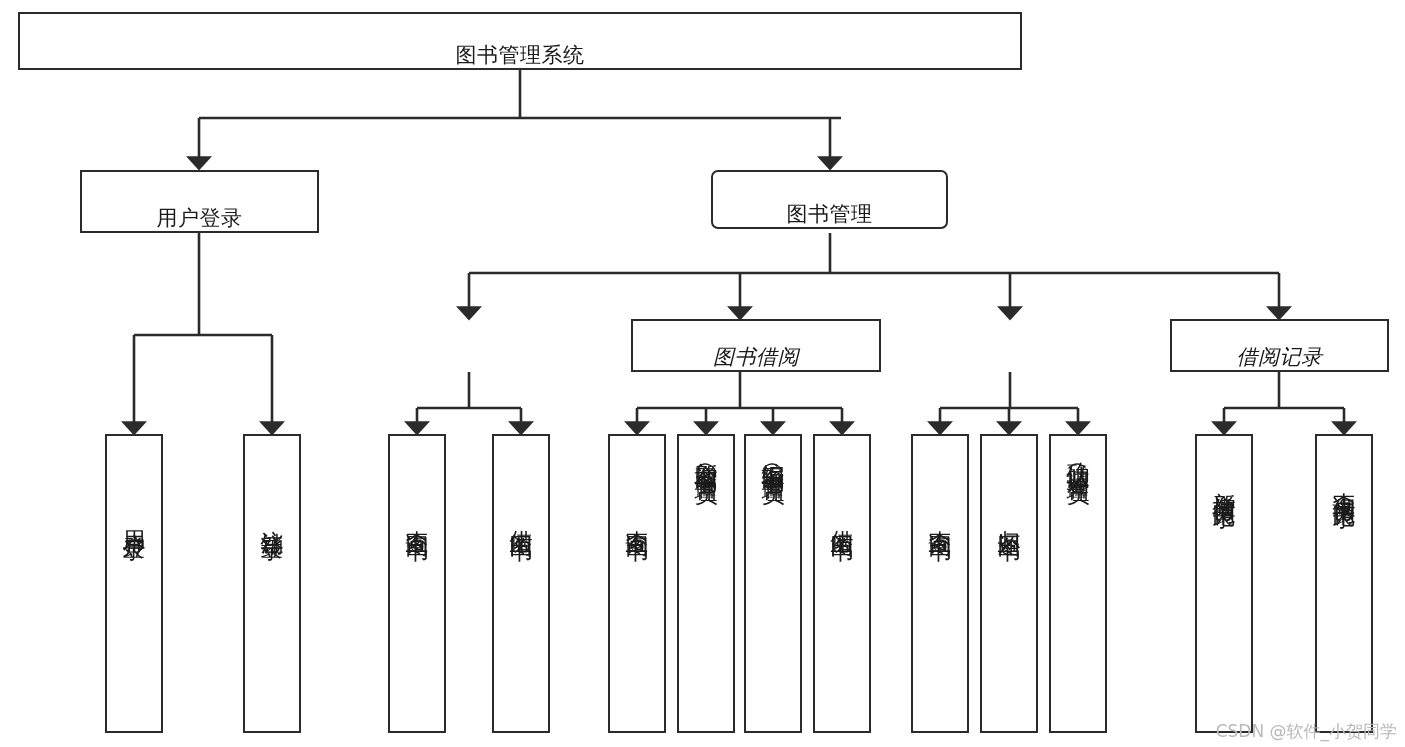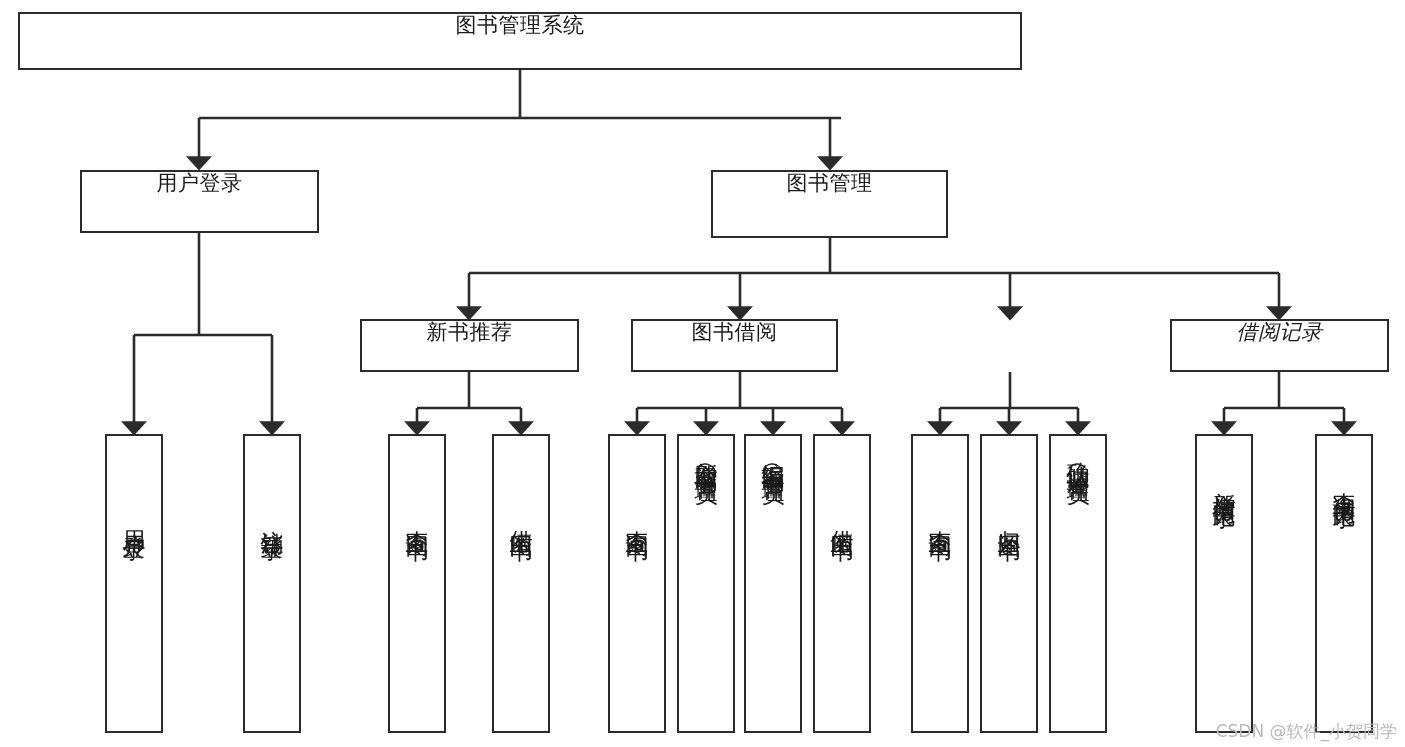--- a/index.html
+++ b/index.html
@@ -25,21 +25,21 @@
     width: 1405px;
     height: 747px;
     pointer-events: none;
   }
   .node {
     position: absolute;
     box-sizing: border-box;
     background: #ffffff;
     border: 2px solid #2b2b2b;
     display: flex;
-    align-items: flex-start;
+    align-items: flex-end;
     justify-content: center;
     color: #1a1a1a;
     z-index: 2;
   }
   .node-label {
     display: block;
     text-align: center;
     line-height: 1.12;
     letter-spacing: 0.5px;
   }
@@ -131,28 +131,25 @@
     </g>
   </svg>
 
   <div class="node horiz root" style="left:18px; top:12px; width:1004px; height:58px;">
     <span class="node-label">图书管理系统</span>
   </div>
 
   <div class="node horiz" style="left:80px; top:170px; width:239px; height:63px;">
     <span class="node-label">用户登录</span>
   </div>
-  <div class="node horiz" style="left:711px; top:170px; width:237px; height:68px;">
+  <div class="node horiz" style="left:711px; top:170px; width:237px; height:59px;border-radius:7px;">
     <span class="node-label">图书管理</span>
   </div>
 
-  <div class="node horiz" style="left:360px; top:319px; width:219px; height:53px;">
-    <span class="node-label">新书推荐</span>
-  </div>
-  <div class="node horiz" style="left:631px; top:319px; width:207px; height:53px;">
+  <div class="node horiz" style="left:631px; top:319px; width:250px; height:53px;font-style:italic;">
     <span class="node-label">图书借阅</span>
   </div>
   <div class="node horiz" style="left:1170px; top:319px; width:219px; height:53px;font-style:italic;">
     <span class="node-label">借阅记录</span>
   </div>
 
   <div class="node vert" style="left:105px; top:434px; width:58px; height:299px; padding-top:76px;">
     <span class="node-label">用户登录</span>
   </div>
   <div class="node vert" style="left:243px; top:434px; width:58px; height:299px; padding-top:76px;">

